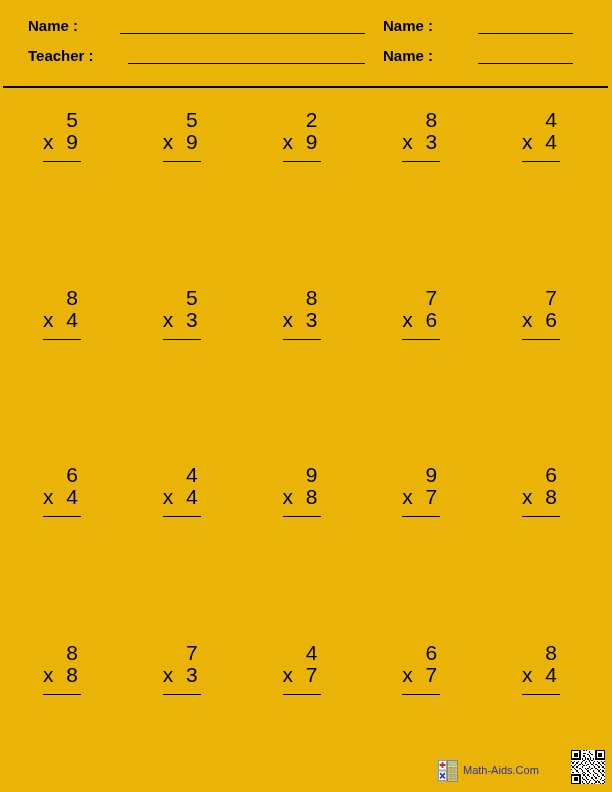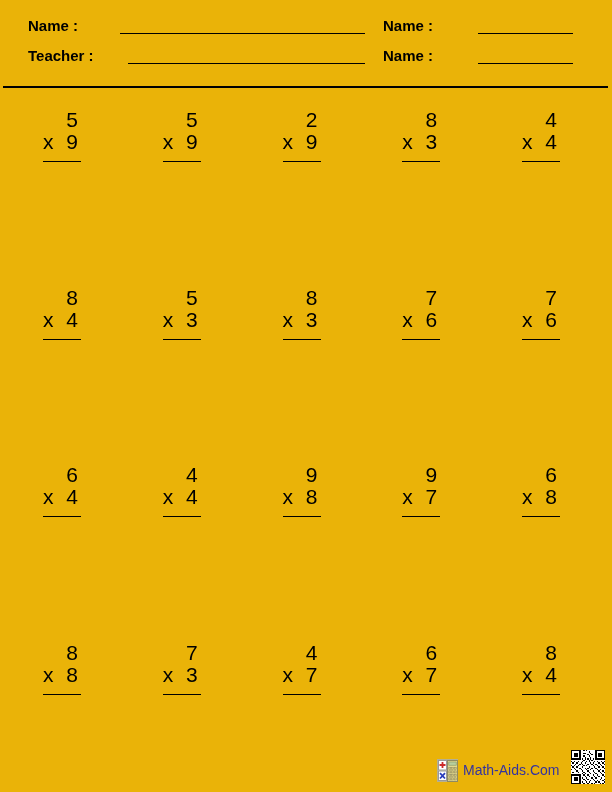--- a/index.html
+++ b/index.html
@@ -49,21 +49,21 @@
   .prob .brow .b{padding-right:3px;}
   .ansline{
     height:0;
     border-top:1.6px solid #000;
     margin-top:8px;
   }
   
   .logo{position:absolute;left:437px;top:758px;}
   .brand{
     position:absolute;left:463px;top:762px;
-    font-size:14px;line-height:16px;
+    font-size:11px;line-height:16px;
     text-decoration:none;
     white-space:nowrap;
     cursor:pointer;
   }
   .qr{position:absolute;left:571px;top:750px;}
 </style>
 </head>
 <body>
 
 <div class="page">

